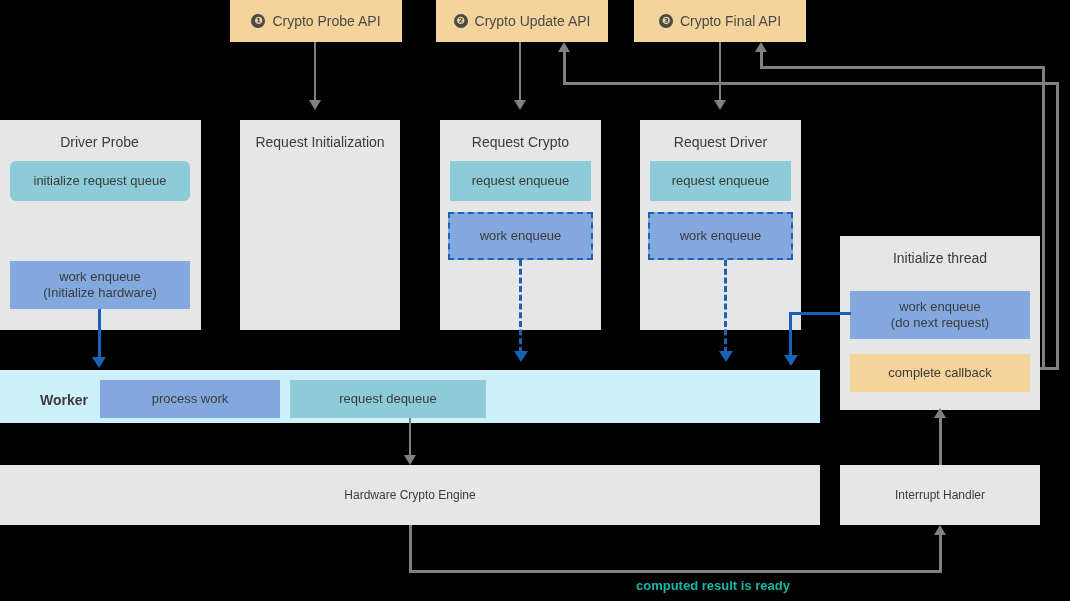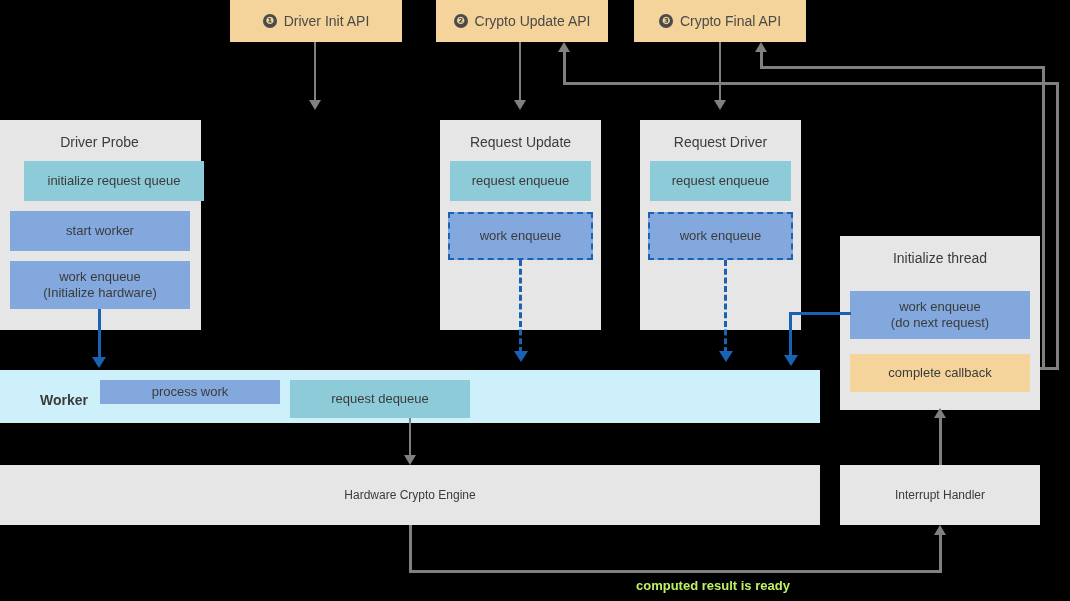--- a/index.html
+++ b/index.html
@@ -38,30 +38,30 @@
   .lnb{position:absolute;background:#1a62b3;}
   .dln{position:absolute;border-left:3px dashed #1a62b3;}
   .arr{position:absolute;width:0;height:0;}
   .arr-d{border-left:6px solid transparent;border-right:6px solid transparent;
          border-top:10px solid #808080;}
   .arr-u{border-left:6px solid transparent;border-right:6px solid transparent;
          border-bottom:10px solid #808080;}
   .arr-db{border-left:7px solid transparent;border-right:7px solid transparent;
           border-top:11px solid #1a62b3;}
 
-  .note{position:absolute;font-size:13px;font-weight:bold;color:#bef264;}
+  .note{position:absolute;font-size:13px;font-weight:bold;color:#14b8a6;}
 </style>
 </head>
 <body>
 
 <div id="stage">
 
   <div class="abs apibar" style="left:230px;top:0;width:172px;height:42px;">
     <span class="num">❶</span>
-    <span>Driver Init API</span>
+    <span>Crypto Probe API</span>
   </div>
   <div class="abs apibar" style="left:436px;top:0;width:172px;height:42px;">
     <span class="num">❷</span>
     <span>Crypto Update API</span>
   </div>
   <div class="abs apibar" style="left:634px;top:0;width:172px;height:42px;">
     <span class="num">❸</span>
     <span>Crypto Final API</span>
   </div>
 
@@ -81,31 +81,33 @@
   <div class="ln" style="left:1028px;top:367px;width:31px;height:3px;"></div>
 
   <div class="ln" style="left:760px;top:66px;width:285px;height:3px;"></div>
   <div class="ln" style="left:760px;top:52px;width:3px;height:17px;"></div>
   <div class="arr arr-u" style="left:755px;top:42px;"></div>
   <div class="ln" style="left:1042px;top:66px;width:3px;height:303px;"></div>
 
   <div class="abs panel" style="left:-2px;top:120px;width:203px;height:210px;">
     <div class="panel-title">Driver Probe</div>
   </div>
-  <div class="abs step teal" style="left:24px;top:161px;width:180px;height:40px;">initialize request queue</div>
-  <div class="abs step blue" style="left:10px;top:211px;width:180px;height:40px;">start worker</div>
+  <div class="abs step teal" style="left:10px;top:161px;width:180px;height:40px;border-radius:6px;">initialize request queue</div>
   <div class="abs step blue" style="left:10px;top:261px;width:180px;height:48px;white-space:pre-line;">work enqueue
 (Initialize hardware)</div>
 
   <div class="lnb" style="left:98px;top:309px;width:3px;height:52px;"></div>
   <div class="arr arr-db" style="left:92px;top:357px;"></div>
 
+  <div class="abs panel" style="left:240px;top:120px;width:160px;height:210px;">
+    <div class="panel-title">Request Initialization</div>
+  </div>
 
   <div class="abs panel" style="left:440px;top:120px;width:161px;height:210px;">
-    <div class="panel-title">Request Update</div>
+    <div class="panel-title">Request Crypto</div>
   </div>
   <div class="abs step teal" style="left:450px;top:161px;width:141px;height:40px;">request enqueue</div>
   <div class="abs step dashed" style="left:448px;top:212px;width:145px;height:48px;">work enqueue</div>
   <div class="dln" style="left:519px;top:260px;height:93px;"></div>
   <div class="arr arr-db" style="left:514px;top:351px;"></div>
 
   <div class="abs panel" style="left:640px;top:120px;width:161px;height:210px;">
     <div class="panel-title">Request Driver</div>
   </div>
   <div class="abs step teal" style="left:650px;top:161px;width:141px;height:40px;">request enqueue</div>
@@ -119,22 +121,22 @@
   <div class="abs step blue" style="left:850px;top:291px;width:180px;height:48px;white-space:pre-line;">work enqueue
 (do next request)</div>
   <div class="abs step amber" style="left:850px;top:354px;width:180px;height:38px;">complete callback</div>
 
   <div class="lnb" style="left:789px;top:312px;width:62px;height:3px;"></div>
   <div class="lnb" style="left:789px;top:312px;width:3px;height:45px;"></div>
   <div class="arr arr-db" style="left:784px;top:355px;"></div>
 
   <div class="abs worker" style="left:0;top:370px;width:820px;height:53px;"></div>
   <div class="abs worker-label" style="left:40px;top:392px;font-weight:bold;">Worker</div>
-  <div class="abs step blue" style="left:100px;top:380px;width:180px;height:24px;">process work</div>
-  <div class="abs step teal" style="left:290px;top:380px;width:180px;height:38px;">request dequeue</div>
+  <div class="abs step blue" style="left:100px;top:380px;width:180px;height:38px;">process work</div>
+  <div class="abs step teal" style="left:290px;top:380px;width:196px;height:38px;">request dequeue</div>
 
   <div class="ln" style="left:409px;top:418px;width:2px;height:43px;"></div>
   <div class="arr arr-d" style="left:404px;top:455px;"></div>
 
   <div class="abs panel step" style="left:0;top:465px;width:820px;height:60px;font-size:12px;">Hardware Crypto Engine</div>
 
   <div class="abs panel step" style="left:840px;top:465px;width:200px;height:60px;font-size:12px;">Interrupt Handler</div>
 
   <div class="ln" style="left:939px;top:418px;width:3px;height:47px;"></div>
   <div class="arr arr-u" style="left:934px;top:408px;"></div>

